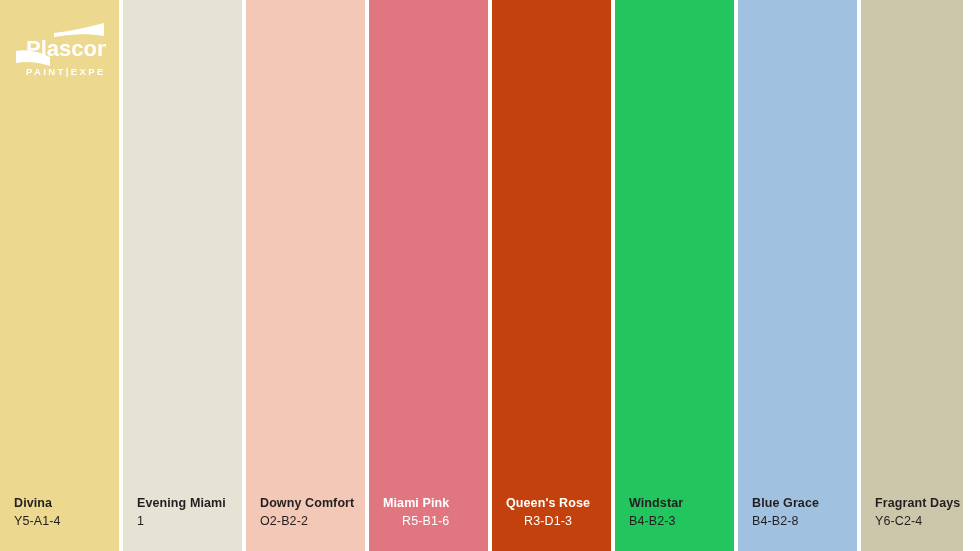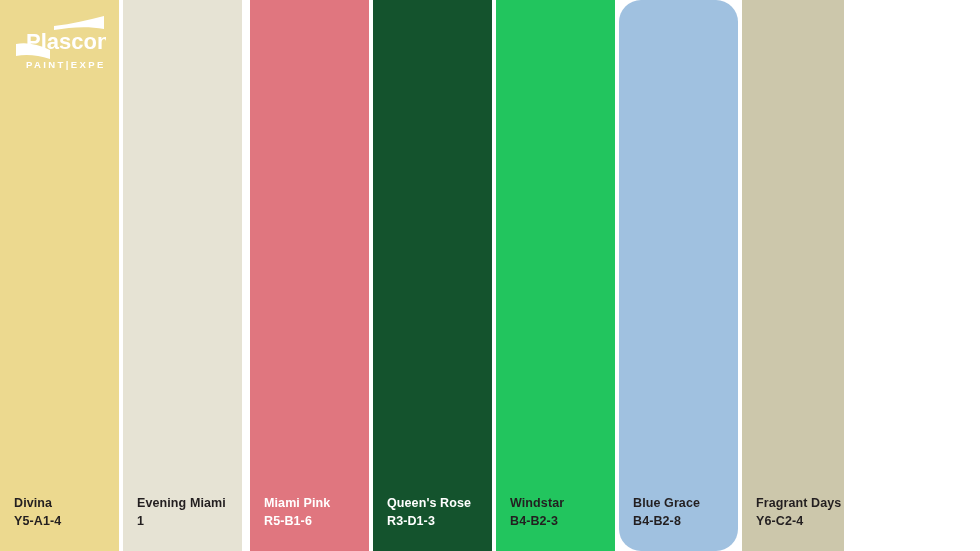--- a/index.html
+++ b/index.html
@@ -32,21 +32,21 @@
   .swatch-gap {
     flex: 0 0 4px;
     height: 551px;
     background: #ffffff;
   }
 
   
   .brand-logo {
     position: absolute;
     left: 14px;
-    top: 16px;
+    top: 23px;
     width: 92px;
     height: 62px;
   }
   .brand-logo svg {
     display: block;
     width: 92px;
     height: 62px;
   }
 
   
@@ -58,21 +58,21 @@
     letter-spacing: 0.1px;
   }
   .swatch-name {
     font-size: 12.5px;
     font-weight: bold;
     white-space: nowrap;
     margin: 0 0 1px 0;
   }
   .swatch-code {
     font-size: 12.5px;
-    font-weight: bold;
+    font-weight: normal;
     white-space: nowrap;
     margin: 0;
   }
 
   .text-dark .swatch-name,
   .text-dark .swatch-code { color: #231f20; }
 
   .text-light .swatch-name,
   .text-light .swatch-code { color: #ffffff; }
 </style>
@@ -95,43 +95,49 @@
       </div>
     </div>
     <div class="swatch-gap" style="background: rgb(255, 255, 255);"></div>
     <div class="swatch text-dark" style="width: 119px; background: rgb(230, 227, 212);">
       <div class="swatch-label">
         <div class="swatch-name">Evening Miami</div>
         <div class="swatch-code">1</div>
       </div>
     </div>
     <div class="swatch-gap" style="background: rgb(255, 255, 255);"></div>
+    <div class="swatch text-dark" style="width: 119px; background: rgb(243, 200, 183);">
+      <div class="swatch-label">
+        <div class="swatch-name">Downy Comfort</div>
+        <div class="swatch-code">O2-B2-2</div>
+      </div>
+    </div>
     <div class="swatch-gap" style="background: rgb(255, 255, 255);"></div>
-    <div class="swatch text-light" style="width: 119px; background: rgb(224, 118, 127);">
+    <div class="swatch text-light" style="width: 119px; background: rgb(224, 118, 127); text-align: right;">
       <div class="swatch-label">
         <div class="swatch-name">Miami Pink</div>
         <div class="swatch-code">R5-B1-6</div>
       </div>
     </div>
     <div class="swatch-gap" style="background: rgb(255, 255, 255);"></div>
-    <div class="swatch text-light" style="width: 119px; background: #14532d;">
+    <div class="swatch text-light" style="width: 119px; background: #c2410c; text-align: center;">
       <div class="swatch-label">
         <div class="swatch-name">Queen's Rose</div>
         <div class="swatch-code">R3-D1-3</div>
       </div>
     </div>
     <div class="swatch-gap" style="background: rgb(255, 255, 255);"></div>
     <div class="swatch text-dark" style="width: 119px; background: #22c55e;">
       <div class="swatch-label">
         <div class="swatch-name">Windstar</div>
         <div class="swatch-code">B4-B2-3</div>
       </div>
     </div>
     <div class="swatch-gap" style="background: rgb(255, 255, 255);"></div>
-    <div class="swatch text-dark" style="width: 119px; background: rgb(160, 193, 224); border-radius: 22px;">
+    <div class="swatch text-dark" style="width: 119px; background: rgb(160, 193, 224);">
       <div class="swatch-label">
         <div class="swatch-name">Blue Grace</div>
         <div class="swatch-code">B4-B2-8</div>
       </div>
     </div>
     <div class="swatch-gap" style="background: rgb(255, 255, 255);"></div>
     <div class="swatch text-dark" style="width: 102px; background: rgb(204, 199, 171);">
       <div class="swatch-label">
         <div class="swatch-name">Fragrant Days</div>
         <div class="swatch-code">Y6-C2-4</div>

